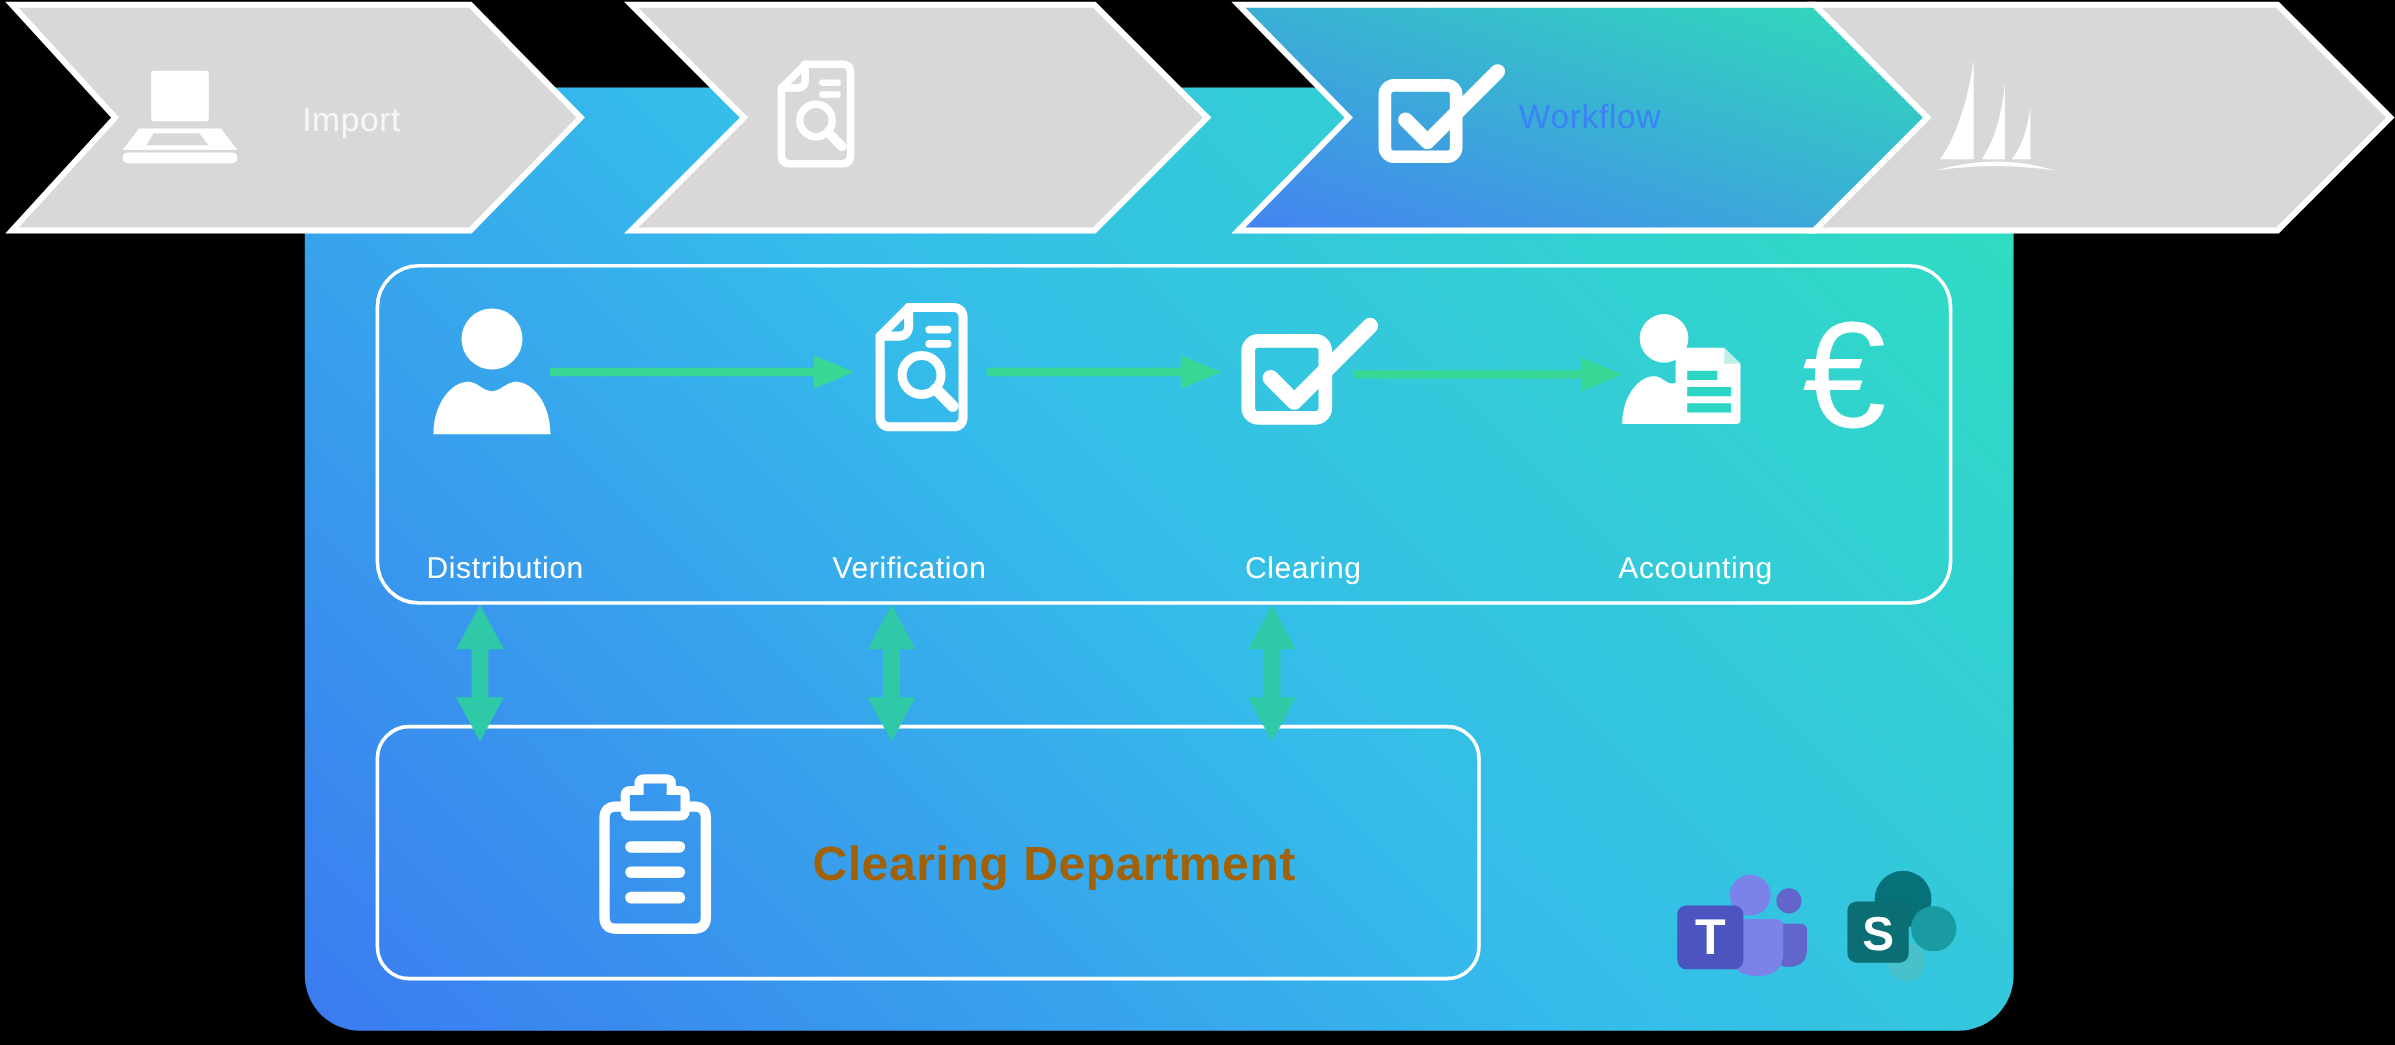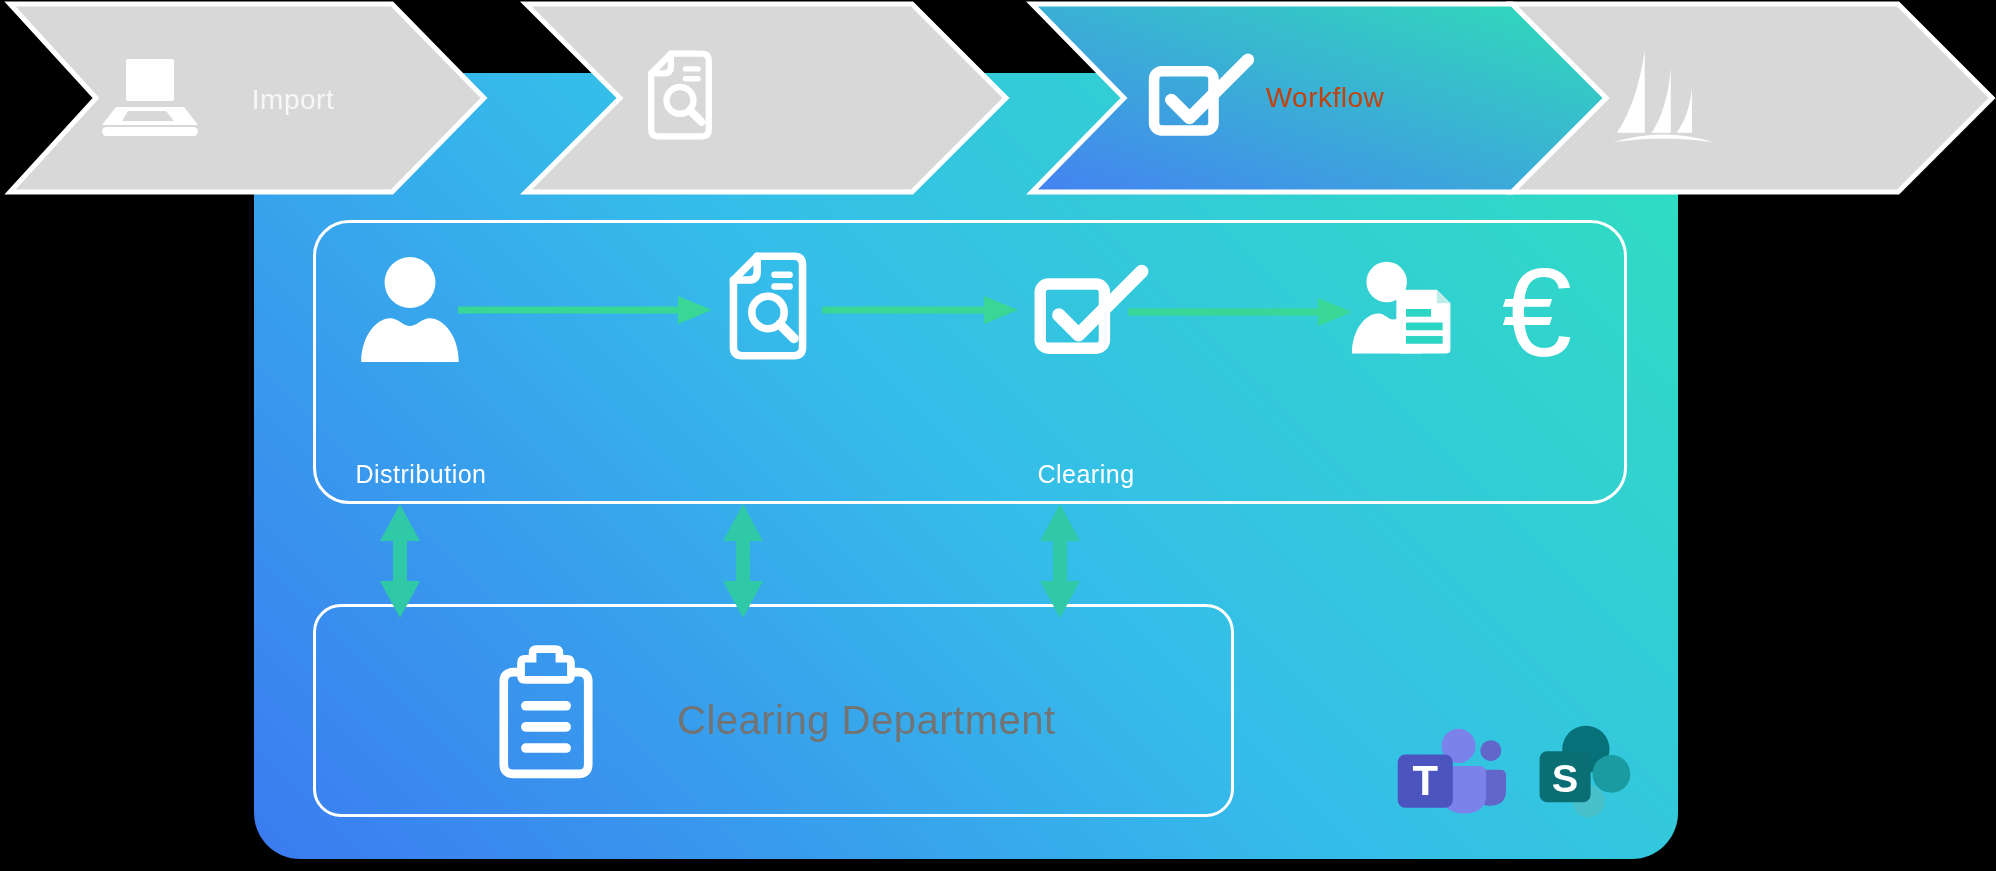--- a/index.html
+++ b/index.html
@@ -8,24 +8,24 @@
   .abs{position:absolute;}
   
   #panel{left:254px;top:73px;width:1424px;height:786px;border-radius:46px;
          background:linear-gradient(45deg,#3b7bf0 0%,#35bdea 50%,#2fe0bd 100%);}
   
   .wbox{left:313px;top:220px;width:1314px;height:284px;border:3.5px solid #fff;border-radius:36px;box-sizing:border-box;}
   .cbox{left:313px;top:604px;width:921px;height:213px;border:3px solid #fff;border-radius:28px;box-sizing:border-box;}
   
   #chevrons{left:0;top:0;width:1996px;height:200px;}
   .chev-label{color:#f7f7f7;font-size:28px;line-height:32px;text-align:center;font-weight:400;letter-spacing:.5px;}
-  .chev-label.active{color:#c2410c;}
+  .chev-label.active{color:#3b82f6;}
   
   .step-label{color:#ffffff;font-size:25px;line-height:44px;width:240px;text-align:center;letter-spacing:.5px;}
-  #clearing-label{color:#737373;font-size:40px;line-height:48px;letter-spacing:.5px;}
+  #clearing-label{color:#a16207;font-size:40px;line-height:48px;letter-spacing:.5px;font-weight:bold;}
   #euro{color:#ffffff;font-size:126px;line-height:126px;width:110px;text-align:center;}
   svg{display:block;}
 </style>
 </head>
 <body>
 
 <div id="stage">
 
   <div id="panel" class="abs"></div>
 
@@ -72,21 +72,23 @@
   <svg class="abs" style="left:822px;top:292px" width="198" height="36" viewBox="0 0 198 36">
     <line x1="0" y1="18" x2="164" y2="18" stroke="#38d796" stroke-width="7"></line>
     <polygon points="162,4 196,18 162,32" fill="#38d796"></polygon>
   </svg>
   <svg class="abs" style="left:1128px;top:294px" width="226" height="36" viewBox="0 0 226 36">
     <line x1="0" y1="18" x2="192" y2="18" stroke="#38d796" stroke-width="7"></line>
     <polygon points="190,4 224,18 190,32" fill="#38d796"></polygon>
   </svg>
 
   <div class="abs step-label" style="left:301px;top:452px">Distribution</div>
+  <div class="abs step-label" style="left:638px;top:452px">Verification</div>
   <div class="abs step-label" style="left:966px;top:452px">Clearing</div>
+  <div class="abs step-label" style="left:1293px;top:452px">Accounting</div>
 
   <svg class="abs" style="left:378px;top:504px" width="44" height="114" viewBox="0 0 44 114">
     <polygon points="22,0 42,37 29,37 29,77 42,77 22,114 2,77 15,77 15,37 2,37" fill="#2fc9a7"></polygon>
   </svg>
   <svg class="abs" style="left:721px;top:504px" width="44" height="114" viewBox="0 0 44 114">
     <polygon points="22,0 42,37 29,37 29,77 42,77 22,114 2,77 15,77 15,37 2,37" fill="#2fc9a7"></polygon>
   </svg>
   <svg class="abs" style="left:1038px;top:504px" width="44" height="114" viewBox="0 0 44 114">
     <polygon points="22,0 42,37 29,37 29,77 42,77 22,114 2,77 15,77 15,37 2,37" fill="#2fc9a7"></polygon>
   </svg>

